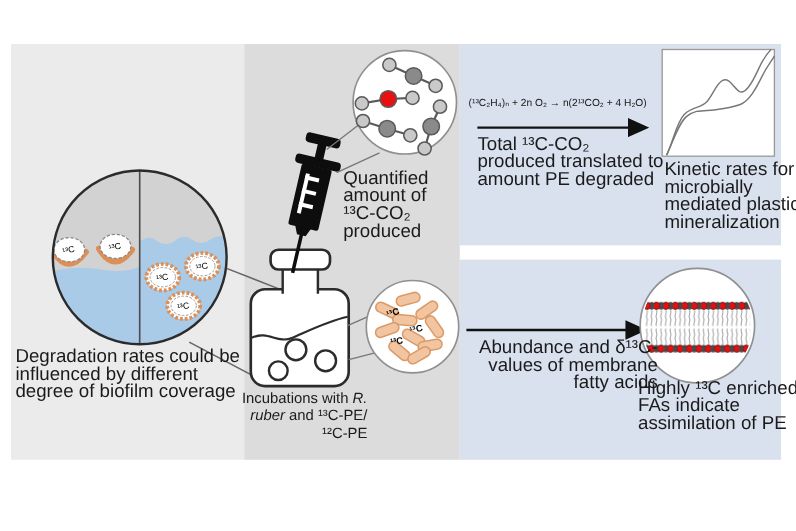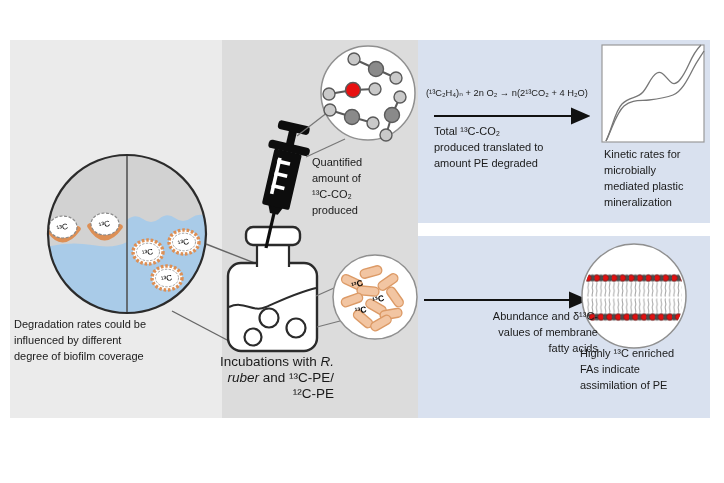--- a/index.html
+++ b/index.html
@@ -4,21 +4,21 @@
 <style>
   html,body{margin:0;padding:0;background:#fff;}
   .page{position:relative;width:724px;height:483px;background:#ffffff;overflow:hidden;
         font-family:"Liberation Sans","DejaVu Sans",sans-serif;color:#1a1a1a;}
   .panel{position:absolute;top:40px;height:378px;}
   .panel-left{left:10px;width:212px;background:#ebebeb;}
   .panel-mid{left:222px;width:196px;background:#dcdcdc;}
   .panel-blue-top{position:absolute;left:418px;top:40px;width:292px;height:183px;background:#d9e1ef;}
   .panel-blue-bottom{position:absolute;left:418px;top:236px;width:292px;height:182px;background:#d9e1ef;}
   svg.art{position:absolute;left:0;top:0;}
-  .cap{position:absolute;white-space:pre-line;font-size:11px;line-height:16px;}
+  .cap{position:absolute;white-space:pre-line;font-size:17px;line-height:16px;}
   .cap-small{font-size:9.3px;line-height:11px;white-space:nowrap;}
   .center{text-align:right;}
 </style>
 </head>
 <body>
 
 <div class="page">
 
   <div class="panel panel-left"></div>
   <div class="panel panel-mid"></div>

